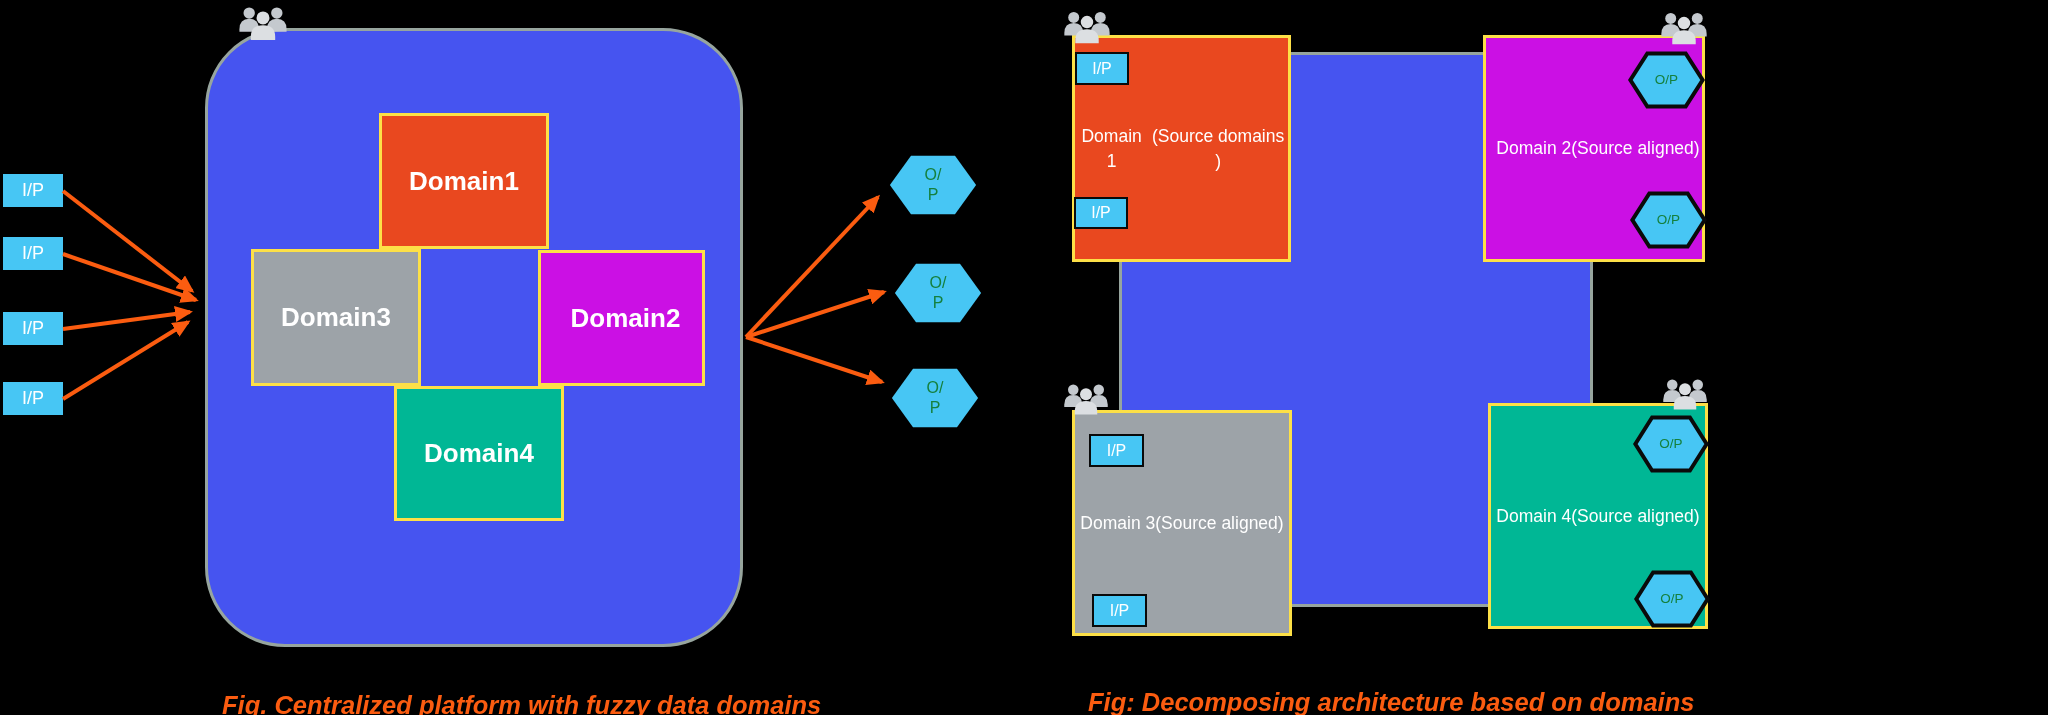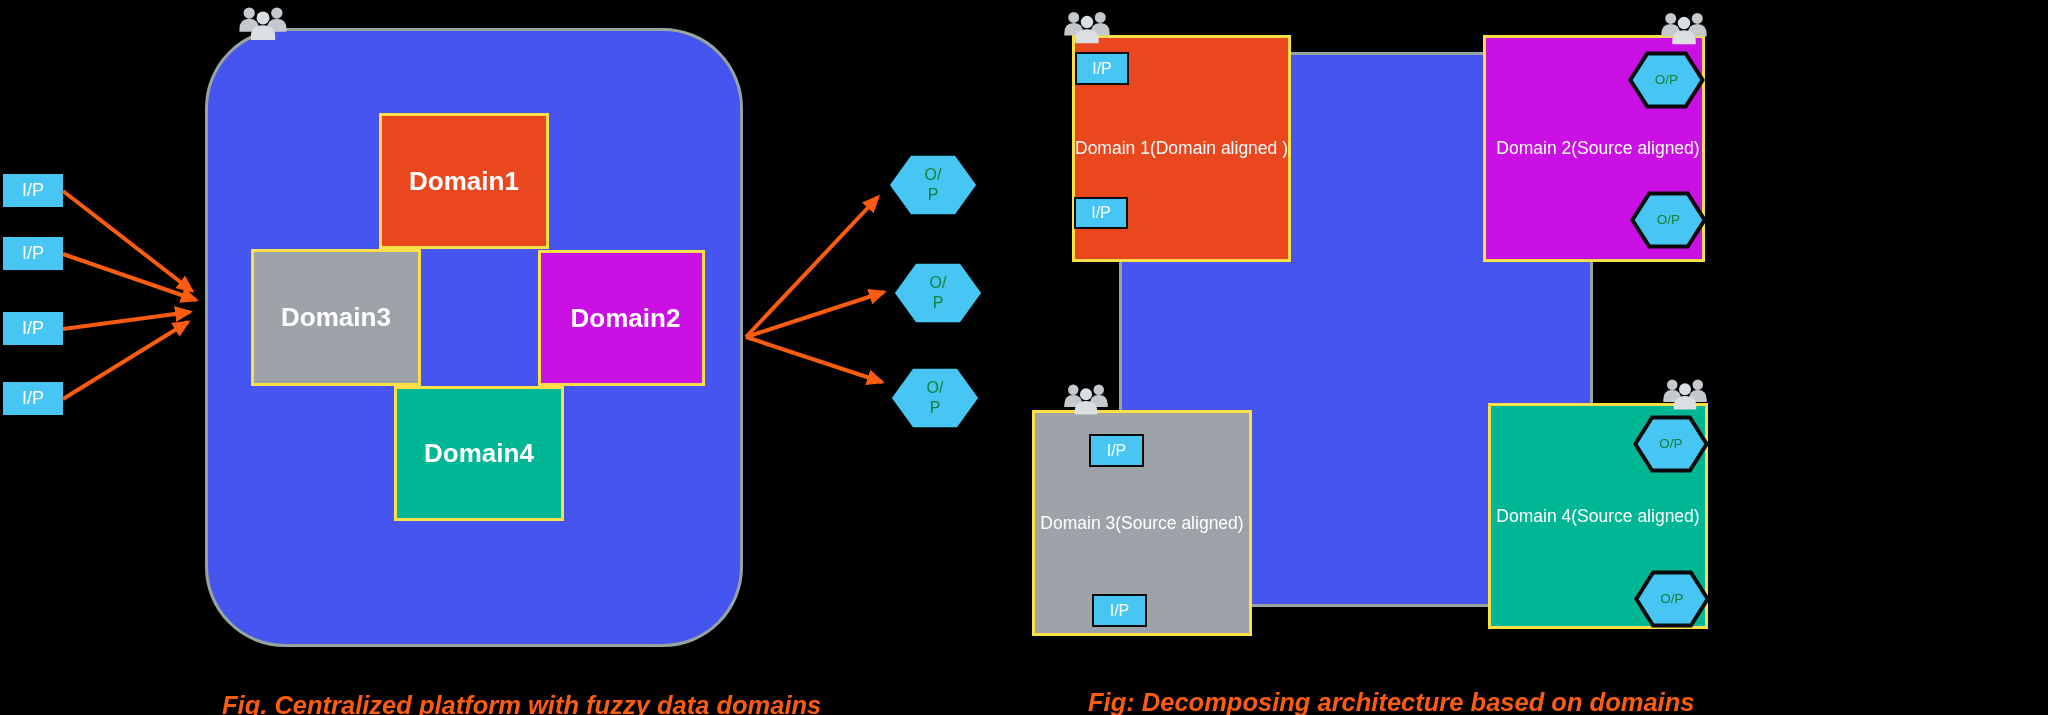--- a/index.html
+++ b/index.html
@@ -118,27 +118,27 @@
       <line x1="746" y1="337" x2="882" y2="382" marker-end="url(#ah)"></line>
     </g>
   </svg>
 
   <div class="abs caption" style="left:222px;top:660px">Fig. Centralized platform with fuzzy data domains</div>
 
   <div class="abs coreblue"></div>
 
   <div class="abs dom rdom c-d1" style="left:1072px;top:35px;width:219px;height:227px">
     <span>Domain 1</span>
-    <span>(Domain aligned )</span>
+    <span>(Source domains )</span>
   </div>
   <div class="abs dom rdom c-d2" style="left:1483px;top:35px;width:222px;height:227px">
     <span>Domain 2</span>
     <span>(Source aligned)</span>
   </div>
-  <div class="abs dom rdom c-d3" style="left:1032px;top:410px;width:220px;height:226px">
+  <div class="abs dom rdom c-d3" style="left:1072px;top:410px;width:220px;height:226px">
     <span>Domain 3</span>
     <span>(Source aligned)</span>
   </div>
   <div class="abs dom rdom c-d4" style="left:1488px;top:403px;width:220px;height:226px">
     <span>Domain 4</span>
     <span>(Source aligned)</span>
   </div>
 
   <div class="abs ip bordered" style="left:1075px;top:52px;width:54px;height:33px">I/P</div>
   <div class="abs ip bordered" style="left:1074px;top:197px;width:54px;height:32px">I/P</div>

